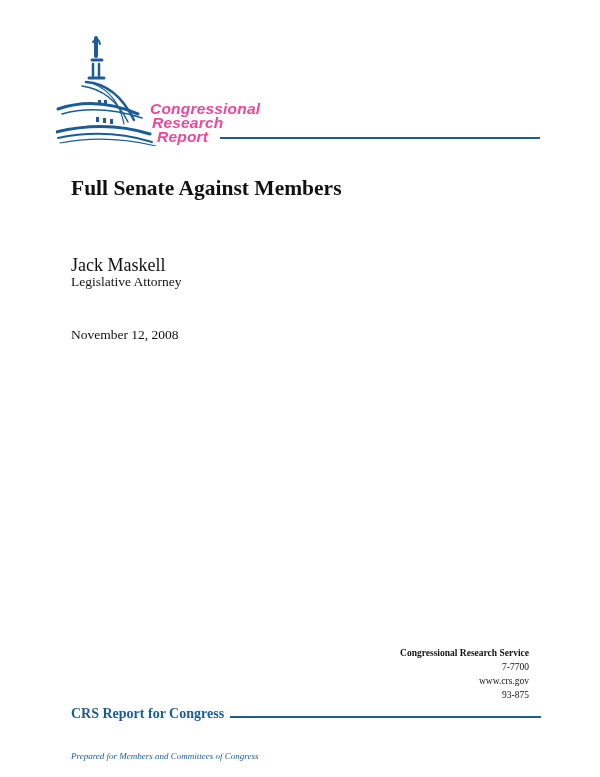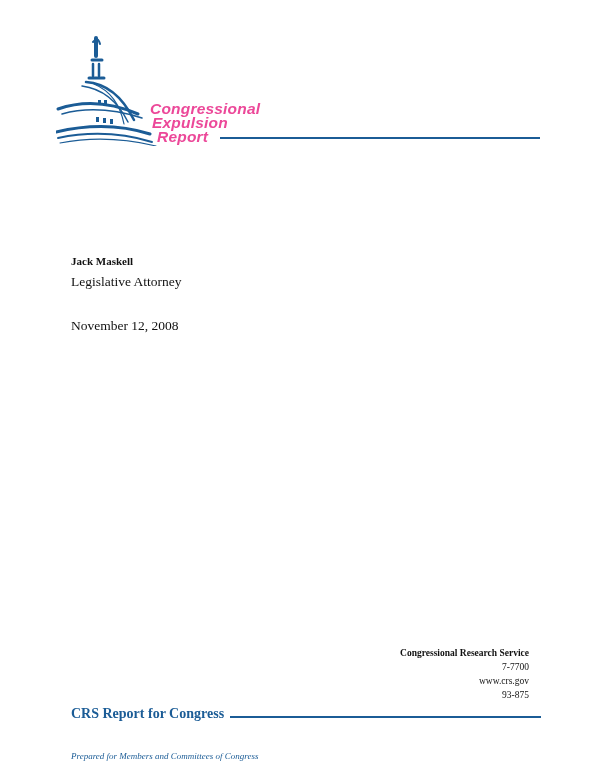--- a/index.html
+++ b/index.html
@@ -4,23 +4,23 @@
 <style>
   html, body { margin: 0; padding: 0; background: #ffffff; }
   body { width: 600px; height: 777px; position: relative; overflow: hidden; font-family: "Liberation Serif", serif; color: #111; }
   .logo { position: absolute; left: 56px; top: 34px; width: 110px; height: 112px; }
   .logo-text { position: absolute; left: 150px; top: 102px; font-family: "Liberation Sans", sans-serif; font-style: italic; font-weight: bold; color: #ec4899; font-size: 15.5px; line-height: 14px; letter-spacing: 0.2px; }
   .logo-text div { white-space: nowrap; }
   .logo-text .l2 { padding-left: 2px; }
   .logo-text .l3 { padding-left: 7px; }
   .header-rule { position: absolute; left: 220px; top: 137px; width: 320px; height: 2px; background: #1b5c96; }
   .title { position: absolute; left: 71px; top: 174px; font-weight: bold; font-size: 21.5px; line-height: 28px; color: #111; }
-  .author { position: absolute; left: 71px; top: 255px; font-weight: bold; font-size: 11px; }
+  .author { position: absolute; left: 71px; top: 255px; font-weight: normal; font-size: 18px; }
   .role { position: absolute; left: 71px; top: 274px; font-size: 13.5px; text-align: right; }
-  .date { position: absolute; left: 71px; top: 318px; font-size: 13.5px; }
+  .date { position: absolute; left: 71px; top: 327px; font-size: 13.5px; }
   .info { position: absolute; right: 71px; top: 646px; text-align: right; font-size: 9.5px; line-height: 14px; }
   .info .org { font-weight: bold; }
   .footer-title { position: absolute; left: 71px; top: 706px; font-weight: bold; font-size: 14px; color: #1b5c96; white-space: nowrap; }
   .footer-rule { position: absolute; left: 230px; top: 716px; width: 311px; height: 2px; background: #1b5c96; }
   .footer-sub { position: absolute; left: 71px; top: 723px; font-style: italic; font-size: 9px; color: #1b5c96; margin-top: 28px; }
 </style>
 </head>
 <body>
 
 <div class="logo">
@@ -48,26 +48,27 @@
       <rect x="48" y="66" width="3" height="4"></rect>
       <rect x="40" y="83" width="3" height="5"></rect>
       <rect x="47" y="84" width="3" height="5"></rect>
       <rect x="54" y="85" width="3" height="5"></rect>
     </g>
   </svg>
 </div>
 
 <div class="logo-text">
   <div class="l1">Congressional</div>
-  <div class="l2">Expulsion</div>
+  <div class="l2">Research</div>
   <div class="l3">Report</div>
 </div>
 <div class="header-rule"></div>
 
 <div class="title">
+  <div>Full Senate Against Members</div>
 </div>
 
 <div class="author">Jack Maskell</div>
 <div class="role">Legislative Attorney</div>
 <div class="date">November 12, 2008</div>
 
 <div class="info">
   <div class="org">Congressional Research Service</div>
   <div>7-7700</div>
   <div>www.crs.gov</div>

